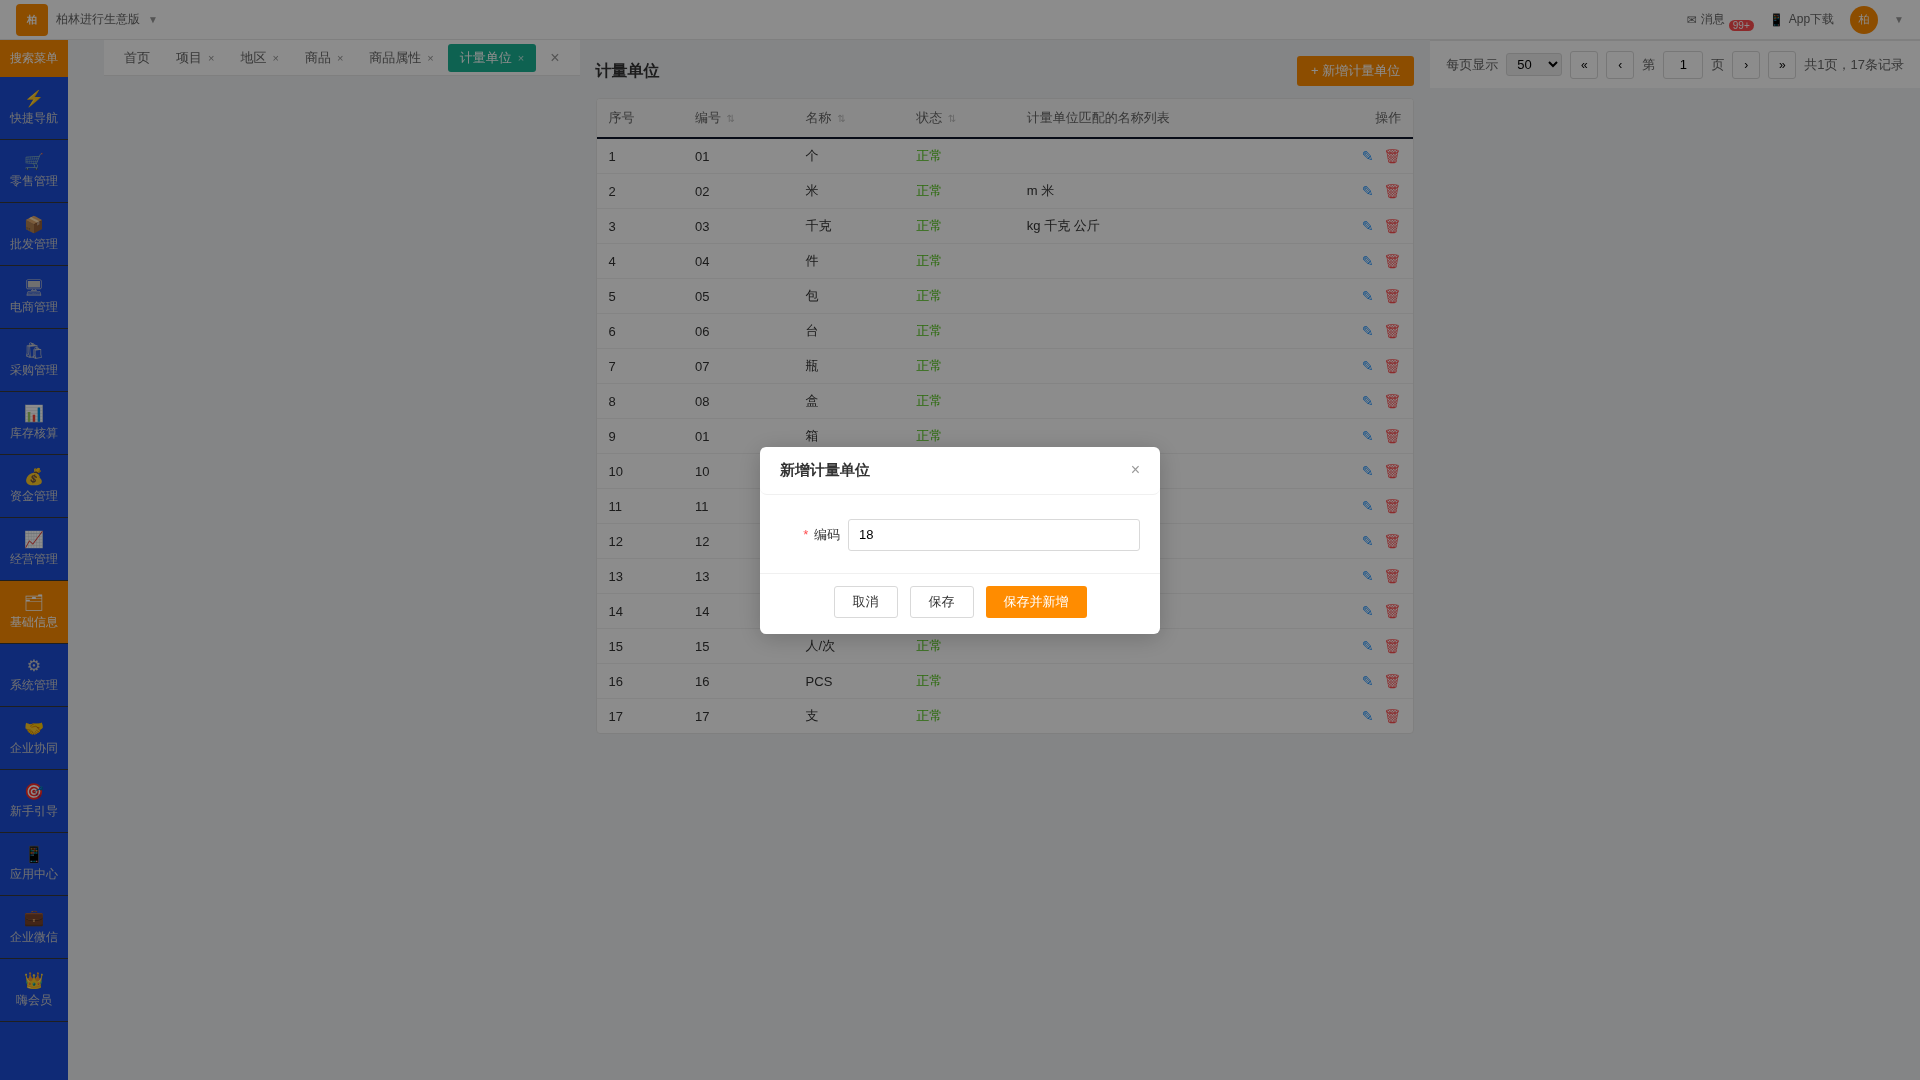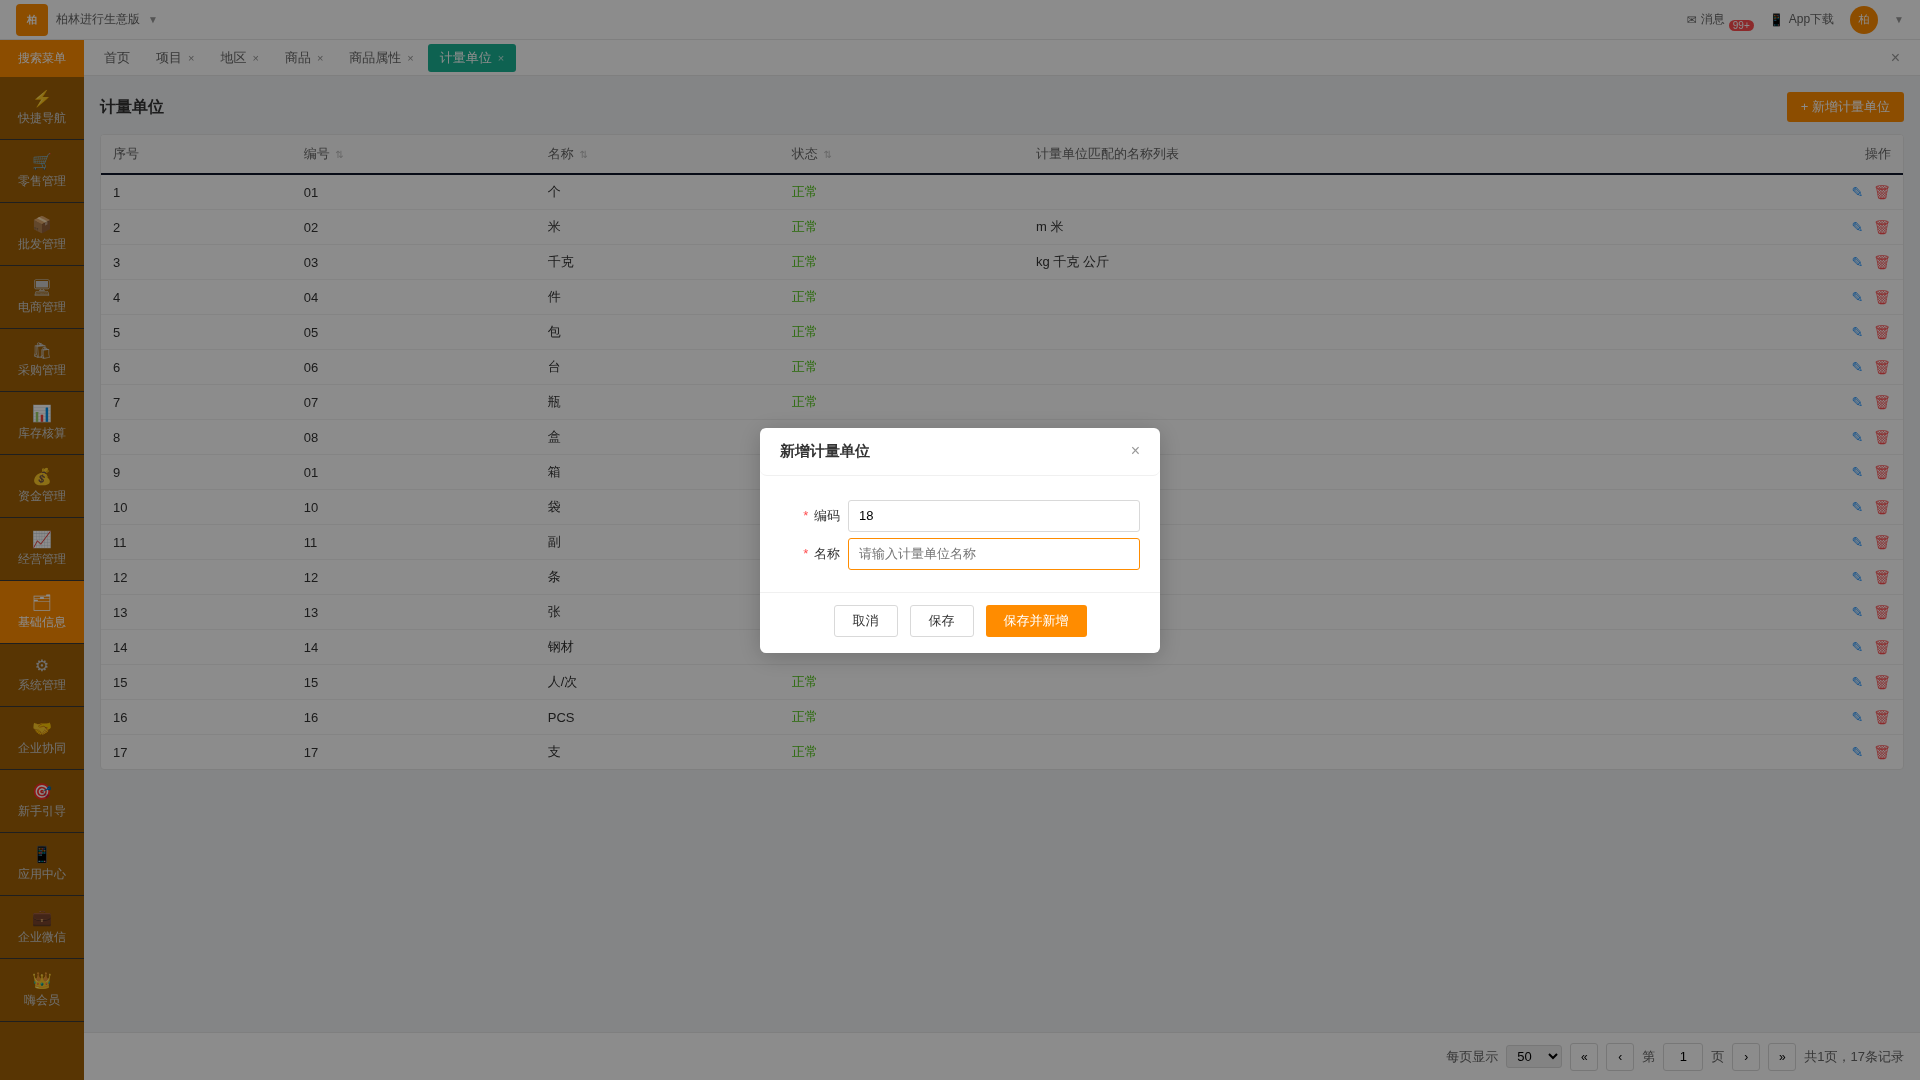--- a/index.html
+++ b/index.html
@@ -70,22 +70,22 @@
     .dropdown-arrow { font-size: 10px; color: #999; }
 
     
     .main-layout {
       display: flex;
       height: calc(1080px - 40px);
     }
 
     
     .sidebar {
-      width: 84px;
-      background: #a16207;
+      width: 68px;
+      background: #1d4ed8;
       display: flex;
       flex-direction: column;
       overflow-y: auto;
     }
     .sidebar-search {
       padding: 10px 8px;
       background: #ff8c00;
       color: #fff;
       text-align: center;
       font-size: 12px;
@@ -99,22 +99,23 @@
       cursor: pointer;
       border-bottom: 1px solid #3a3a3a;
     }
     .sidebar-item.active { background: #ff8c00; color: #fff; }
     .sidebar-item .item-icon { font-size: 16px; margin-bottom: 2px; }
 
     
     .content-area {
       flex: 1;
       display: flex;
-      flex-direction: column;
+      flex-direction: row;
       overflow: hidden;
+      padding-left: 36px;
     }
 
     
     .tabs-bar {
       height: 36px;
       background: #fff;
       display: flex;
       align-items: center;
       border-bottom: 1px solid #e8e8e8;
       padding: 0 8px;
@@ -741,27 +742,20 @@
       <span class="modal-close">×</span>
     </div>
     <div class="modal-body">
       <div class="form-row">
         <label class="form-label">
           <span class="required">*</span>
           <span>编码</span>
         </label>
         <input class="form-input" value="18" style="">
       </div>
-      <div class="form-row">
-        <label class="form-label">
-          <span class="required">*</span>
-          <span>名称</span>
-        </label>
-        <input class="form-input highlight" placeholder="请输入计量单位名称" style="">
-      </div>
     </div>
     <div class="modal-footer">
       <button class="btn-cancel">取消</button>
       <button class="btn-save">保存</button>
       <button class="btn-save-new">保存并新增</button>
     </div>
   </div>
 </div>
 
 </body></html>

